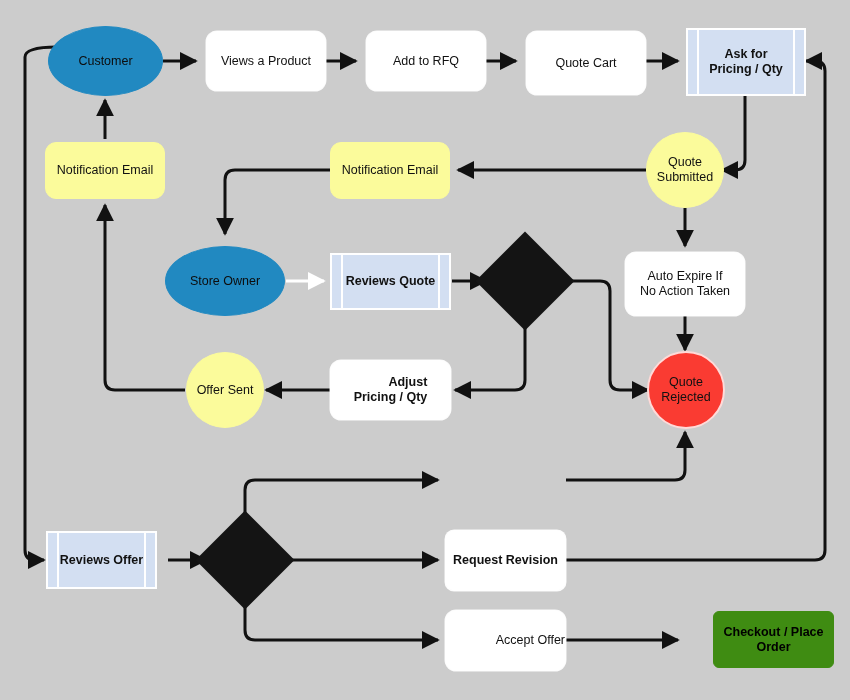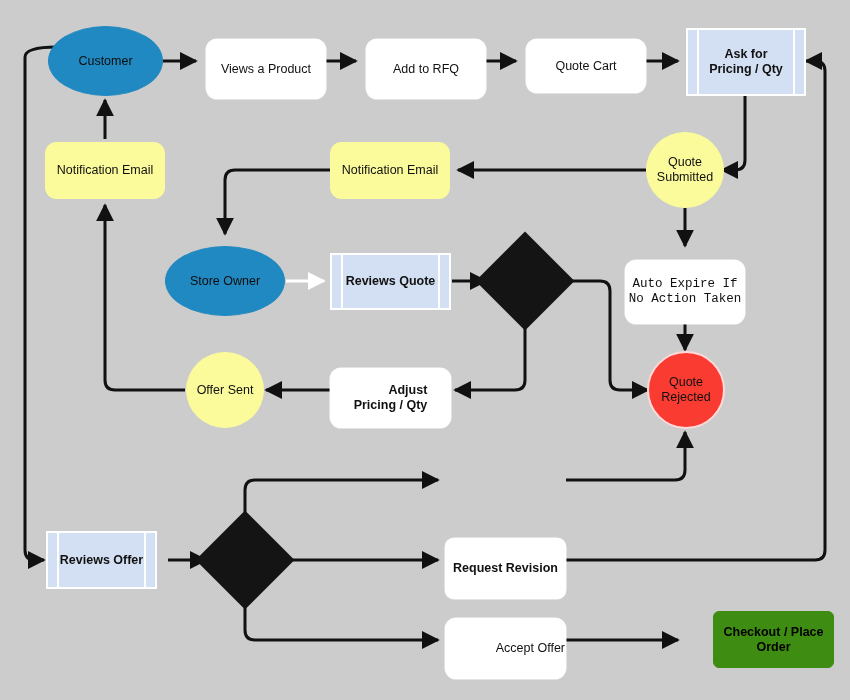--- a/index.html
+++ b/index.html
@@ -35,21 +35,20 @@
     z-index: 5;
   }
   .node .lbl { display: block; white-space: pre-line; }
 
   
   .shp-rounded {
     background: #ffffff;
     border: 1px solid #ffffff;
     border-radius: 11px;
     box-shadow: 0 0 0 0.5px rgba(255,255,255,0.9);
-    margin-top: 8px;
   }
   .shp-rounded-yellow {
     background: #fbfb9b;
     border: 1px solid #fbfb9b;
     border-radius: 11px;
   }
   .shp-rounded-green {
     background: #3f8c12;
     border: 1px solid #3f8c12;
     border-radius: 6px;
@@ -177,21 +176,21 @@
   </div>
 
   <div class="node shp-rounded" style="left:206px; top:31px; width:120px; height:60px;">
     <span class="lbl">Views a Product</span>
   </div>
 
   <div class="node shp-rounded" style="left:366px; top:31px; width:120px; height:60px;">
     <span class="lbl">Add to RFQ</span>
   </div>
 
-  <div class="node shp-rounded" style="left:526px; top:31px; width:120px; height:54px;">
+  <div class="node shp-rounded" style="left:526px; top:31px; width:120px; height:64px;">
     <span class="lbl">Quote Cart</span>
   </div>
 
   <div class="node shp-predef bold" style="left:686px; top:28px; width:120px; height:68px;">
     <span class="lbl">Ask for
 Pricing / Qty</span>
   </div>
 
   <div class="node shp-ellipse-yellow" style="left:646px; top:132px; width:78px; height:76px;">
     <span class="lbl">Quote
@@ -211,21 +210,21 @@
   </div>
 
   <div class="node shp-predef bold" style="left:330px; top:253px; width:121px; height:57px;">
     <span class="lbl">Reviews Quote</span>
   </div>
 
   <div class="node shp-diamond" style="left:486px; top:242px; width:78px; height:78px;">
     <span class="dia"></span>
   </div>
 
-  <div class="node shp-rounded" style="left:625px; top:252px; width:120px; height:64px;font-family:Liberation Mono, monospace;">
+  <div class="node shp-rounded" style="left:625px; top:252px; width:120px; height:64px;">
     <span class="lbl">Auto Expire If
 No Action Taken</span>
   </div>
 
   <div class="node shp-ellipse-red" style="left:647px; top:351px; width:78px; height:78px;">
     <span class="lbl">Quote
 Rejected</span>
   </div>
 
   <div class="node shp-rounded bold" style="left:330px; top:360px; width:121px; height:60px;text-align:right;">

